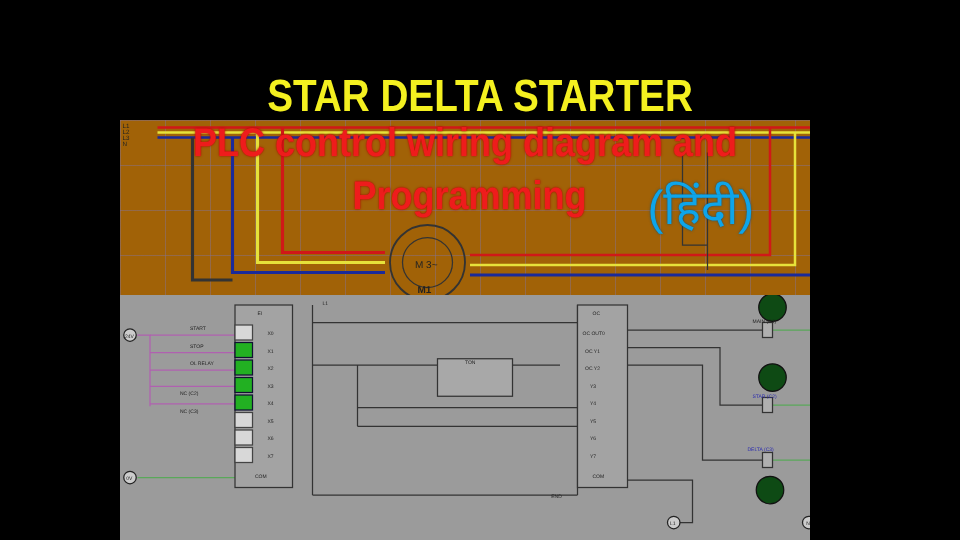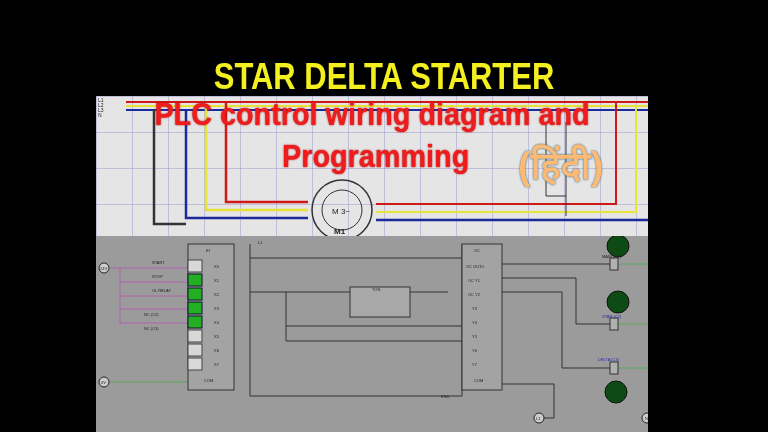--- a/index.html
+++ b/index.html
@@ -1,24 +1,24 @@
 <!DOCTYPE html>
 <html><head>
 <meta charset="utf-8">
 <style>
   html,body{margin:0;padding:0;background:#000;}
   body{width:768px;height:432px;position:relative;overflow:hidden;font-family:"Liberation Sans",sans-serif;}
   .title{position:absolute;left:0;width:768px;top:56px;text-align:center;color:#f4f020;font-weight:bold;font-size:36px;letter-spacing:0px;transform:scaleX(0.86);}
-  .panel-top{position:absolute;left:96px;top:96px;width:552px;height:140px;background:#e5e5e5;overflow:hidden;}
+  .panel-top{position:absolute;left:96px;top:96px;width:552px;height:140px;background:#a16207;overflow:hidden;}
   .panel-bottom{position:absolute;left:96px;top:236px;width:552px;height:196px;background:#9b9b9b;overflow:hidden;}
   .grid{position:absolute;inset:0;background-image:linear-gradient(to right,rgba(120,120,200,.35) 1px,transparent 1px),linear-gradient(to bottom,rgba(120,120,200,.35) 1px,transparent 1px);background-size:36px 36px;}
   svg{position:absolute;left:0;top:0;}
   .sub1{position:absolute;left:96px;width:552px;top:96px;text-align:center;color:#ee1c1c;font-weight:bold;font-size:32px;transform:scaleX(0.9);text-shadow:0 0 2px #a00;}
   .sub2{position:absolute;left:282px;top:138px;color:#ee1c1c;font-weight:bold;font-size:32px;transform:scaleX(0.9);transform-origin:left;text-shadow:0 0 2px #a00;}
-  .hindi{position:absolute;left:518px;top:138px;color:#fdba74;font-weight:bold;font-size:38px;text-shadow:0 0 2px #0b4f7a;}
+  .hindi{position:absolute;left:518px;top:138px;color:#0ea5e9;font-weight:normal;font-size:38px;text-shadow:0 0 2px #0b4f7a;}
   .t{font-family:"Liberation Sans",sans-serif;fill:#222;}
   .blk{stroke:#333;fill:none;}
 </style>
 </head>
 <body>
 
 <div>
 
   <div class="panel-top">
     <div class="grid"></div>

